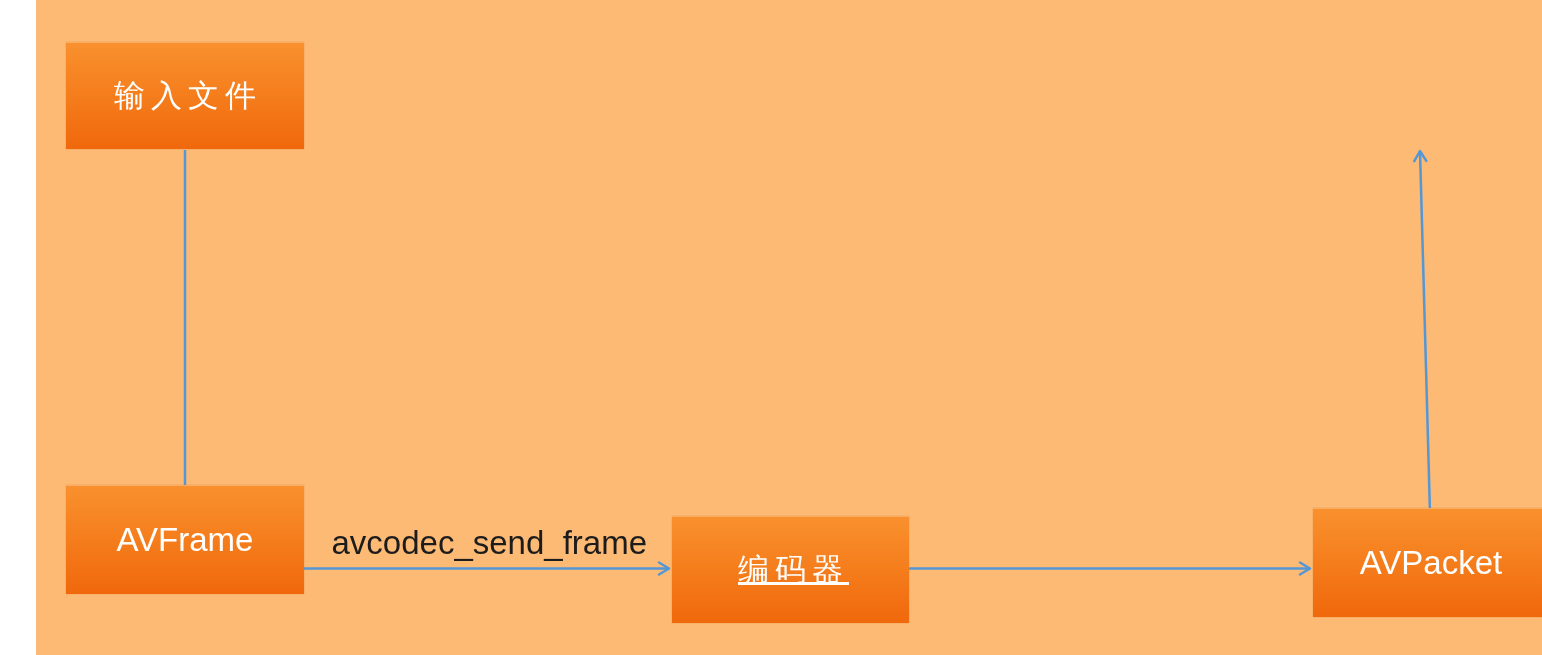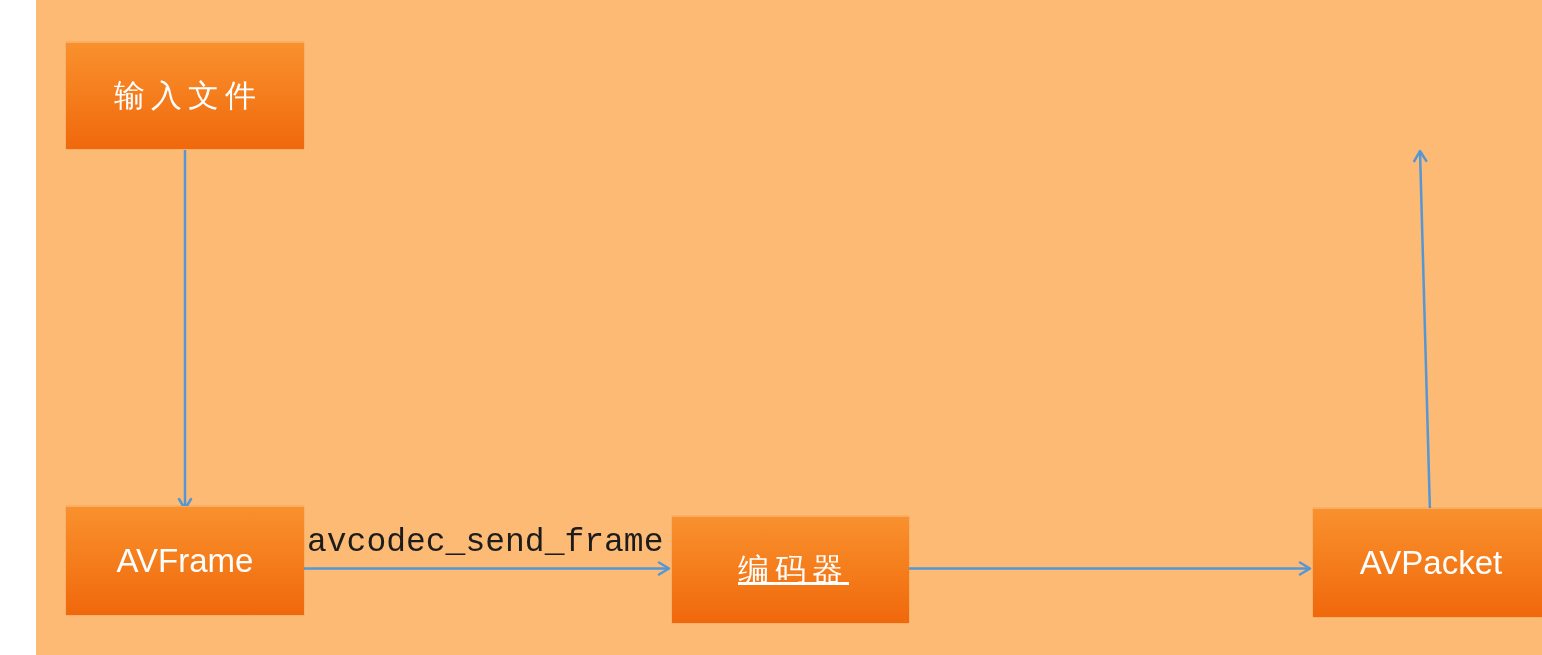--- a/index.html
+++ b/index.html
@@ -45,29 +45,29 @@
     padding-left: 6px; 
     white-space: nowrap;
   }
   .node-label-latin {
     font-family: "Liberation Sans", sans-serif;
     font-size: 33px;
     white-space: nowrap;
   }
   .edge-label {
     position: absolute;
-    font-family: Liberation Mono, monospace;
+    font-family: Liberation Sans, sans-serif;
     font-size: 33px;
     color: #1c1c1c;
     text-align: right;
     white-space: nowrap;
   }
   
   #node-input-file  { left: 30px;   top: 42px;  width: 238px; height: 107px; }
-  #node-avframe     { left: 30px;   top: 506px; width: 238px; height: 109px; }
+  #node-avframe     { left: 30px;   top: 485px; width: 238px; height: 109px; }
   #node-encoder     { left: 636px;  top: 516px; width: 237px; height: 107px; text-decoration: underline; }
   #node-avpacket    { left: 1277px; top: 508px; width: 236px; height: 109px; }
   #node-output-file { left: 1251px; top: 37px;  width: 262px; height: 107px; }
   
   #edge-label-send-frame     { left: 271px; top: 524px; width: 340px; }
   #edge-label-receive-packet { left: 858px; top: 525px; width: 400px; }
 </style>
 </head>
 <body>
 

